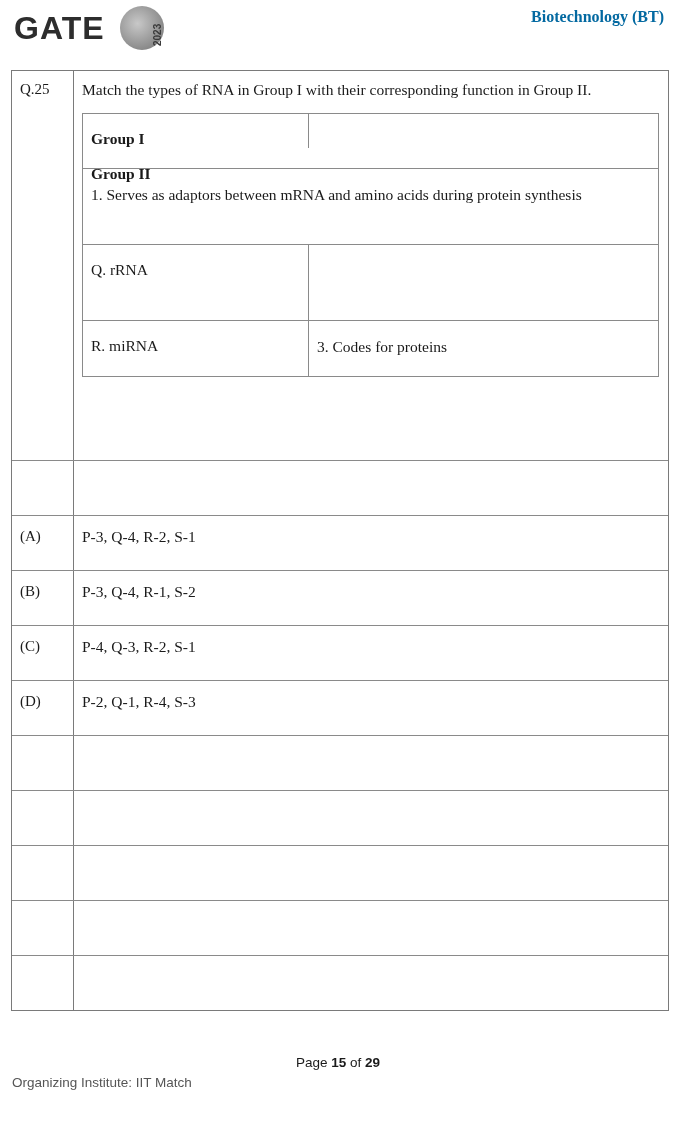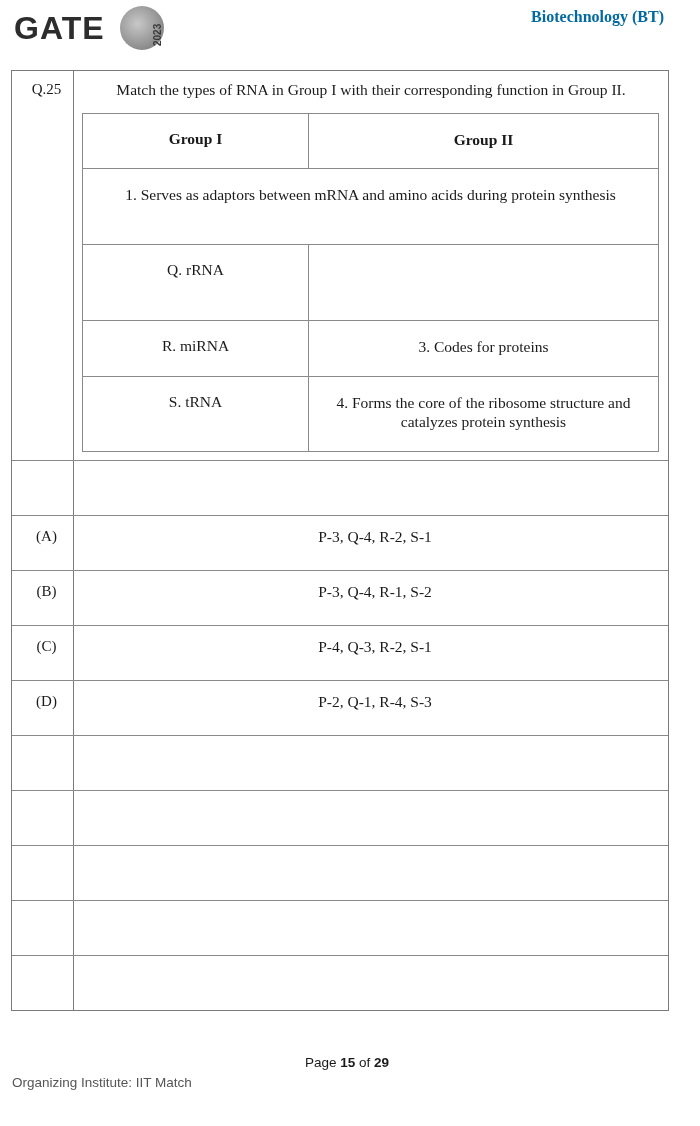--- a/index.html
+++ b/index.html
@@ -7,35 +7,35 @@
 
   .logo { position: absolute; left: 14px; top: 6px; height: 44px; width: 150px; }
   .logo-text { position: absolute; left: 0; top: -2px; font-family: "Liberation Sans", "DejaVu Sans", sans-serif; font-weight: 900; font-size: 32px; letter-spacing: 1px; color: #2d2d2d; z-index: 2; line-height: 48px; }
   .logo-globe { position: absolute; left: 106px; top: 0px; width: 44px; height: 44px; border-radius: 50%; background: radial-gradient(circle at 40% 40%, #c8c8c8, #8a8a8a 70%, #6e6e6e); z-index: 1; }
   .logo-year { position: absolute; left: 134px; top: 6px; font-family: "Liberation Sans", sans-serif; font-weight: bold; font-size: 10px; color: #3a3a3a; transform: rotate(-90deg); transform-origin: left top; z-index: 3; writing-mode: horizontal-tb; }
   .logo-year { left: 138px; top: 40px; }
 
   .subject { position: absolute; right: 36px; top: 8px; font-weight: bold; font-size: 16px; color: #0369a1; }
 
   .outer { position: absolute; left: 11px; top: 70px; width: 656px; border: 1.5px solid #7a7a7a; border-collapse: collapse; }
-  .orow { display: flex; border-top: 1.5px solid #8a8a8a; text-align: center; }
+  .orow { display: flex; border-top: 1.5px solid #8a8a8a; }
   .orow:first-child { border-top: none; }
   .ocell-num { width: 62px; border-right: 1.5px solid #7a7a7a; box-sizing: border-box; padding: 12px 0 0 8px; font-size: 15px; }
   .ocell-body { flex: 1; padding: 12px 0 0 8px; font-size: 15.5px; box-sizing: border-box; }
   .qrow .ocell-body { padding: 10px 8px 8px 8px; }
   .qrow .ocell-num { padding-top: 10px; }
 
   .inner { margin-top: 14px; width: 575px; border: 1.5px solid #8a8a8a; }
   .irow { display: flex; border-top: 1.5px solid #8a8a8a; }
-  .irow:first-child { border-top: none; }
+  .irow:first-child { border-top: none; flex-direction: column; }
   .icell-a { width: 226px; border-right: 1.5px solid #8a8a8a; padding: 16px 8px 0 8px; box-sizing: border-box; font-size: 15.5px; }
   .icell-b { flex: 1; padding: 16px 8px 0 8px; box-sizing: border-box; font-size: 15.5px; line-height: 19px; }
   .ihead .icell-a, .ihead .icell-b { font-weight: bold; }
 
-  .footer-page { position: absolute; left: 305px; top: 1055px; font-family: "Liberation Sans", "DejaVu Sans", sans-serif; font-size: 13.5px; color: #1a1a1a; }
+  .footer-page { position: absolute; left: 296px; top: 1055px; font-family: "Liberation Sans", "DejaVu Sans", sans-serif; font-size: 13.5px; color: #1a1a1a; }
   .footer-page b { font-weight: bold; }
   .footer-inst { position: absolute; left: 12px; top: 1075px; font-family: "Liberation Sans", "DejaVu Sans", sans-serif; font-size: 13.5px; color: #555555; }
 </style>
 </head>
 <body>
 
 <div class="logo">
   <div class="logo-globe"></div>
   <div class="logo-text">GATE</div>
   <div class="logo-year">2023</div>
@@ -55,24 +55,20 @@
         </div>
         <div class="irow" style="height:75px;">
           <div class="icell-b">1. Serves as adaptors between mRNA and amino acids during protein synthesis</div>
         </div>
         <div class="irow" style="height:75px;gap:28px;">
           <div class="icell-a">Q. rRNA</div>
         </div>
         <div class="irow" style="height:55px;">
           <div class="icell-a">R. miRNA</div>
           <div class="icell-b">3. Codes for proteins</div>
-        </div>
-        <div class="irow" style="height:74px;">
-          <div class="icell-a">S. tRNA</div>
-          <div class="icell-b">4. Forms the core of the ribosome structure and catalyzes protein synthesis</div>
         </div>
       </div>
     </div>
   </div>
 
   <div class="orow" style="height:54px;">
     <div class="ocell-num"></div>
     <div class="ocell-body"></div>
   </div>
 

